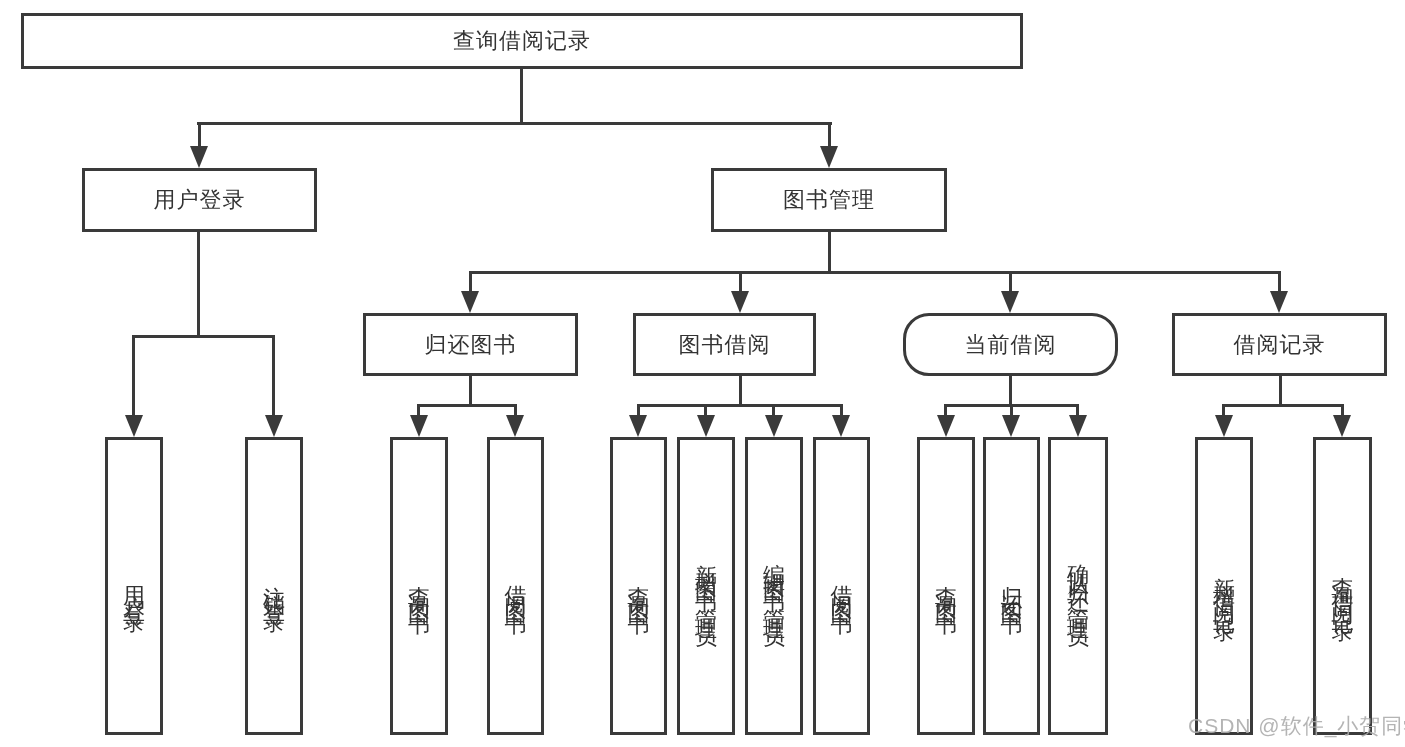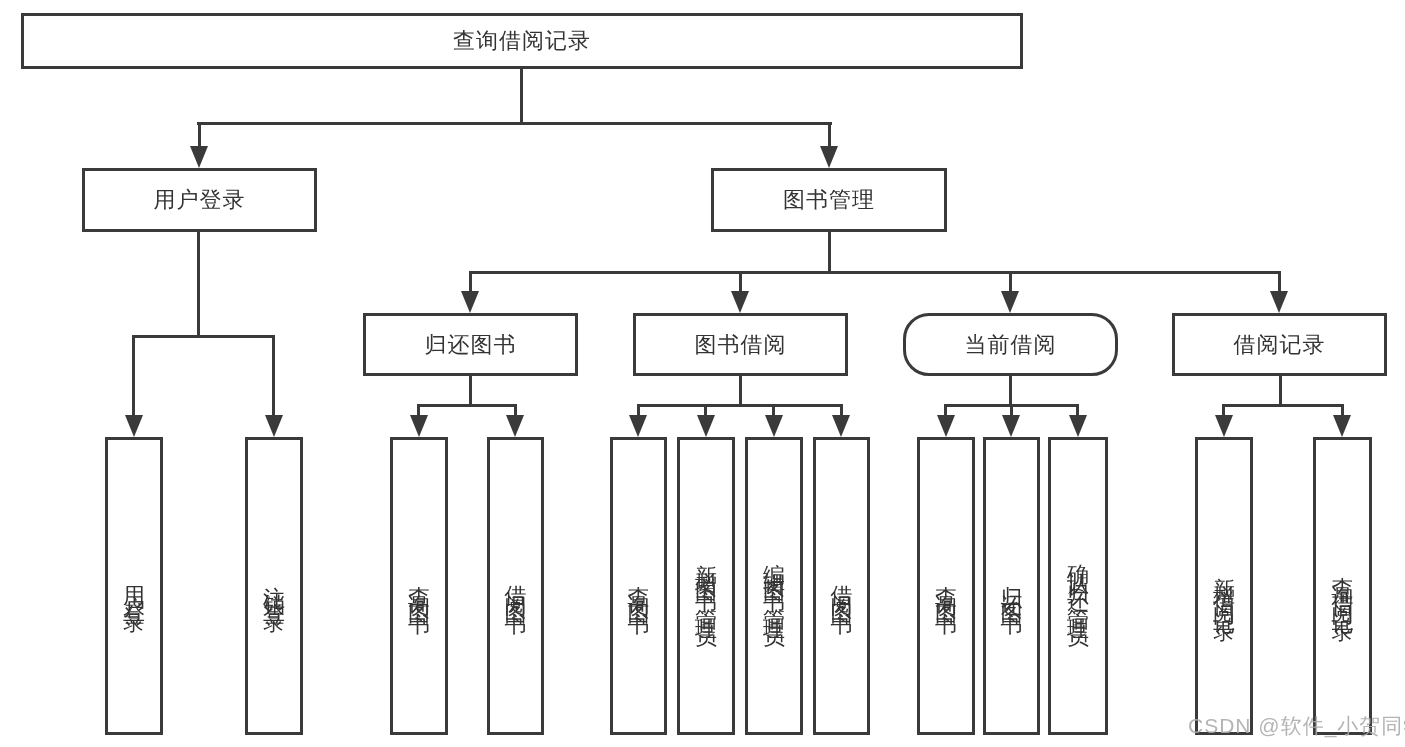--- a/index.html
+++ b/index.html
@@ -82,21 +82,21 @@
   <div class="hbox" style="left:82px; top:168px; width:235px; height:64px;">
     <span>用户登录</span>
   </div>
   <div class="hbox" style="left:711px; top:168px; width:236px; height:64px;">
     <span>图书管理</span>
   </div>
 
   <div class="hbox" style="left:363px; top:313px; width:215px; height:63px;">
     <span>归还图书</span>
   </div>
-  <div class="hbox" style="left:633px; top:313px; width:215px; height:63px;">
+  <div class="hbox" style="left:633px; top:313px; width:183px; height:63px;">
     <span>图书借阅</span>
   </div>
   <div class="hbox" style="left:903px; top:313px; width:215px; height:63px;border-radius:26px;">
     <span>当前借阅</span>
   </div>
   <div class="hbox" style="left:1172px; top:313px; width:215px; height:63px;">
     <span>借阅记录</span>
   </div>
 
   <div class="leaf" style="left:105px; width:58px;">

